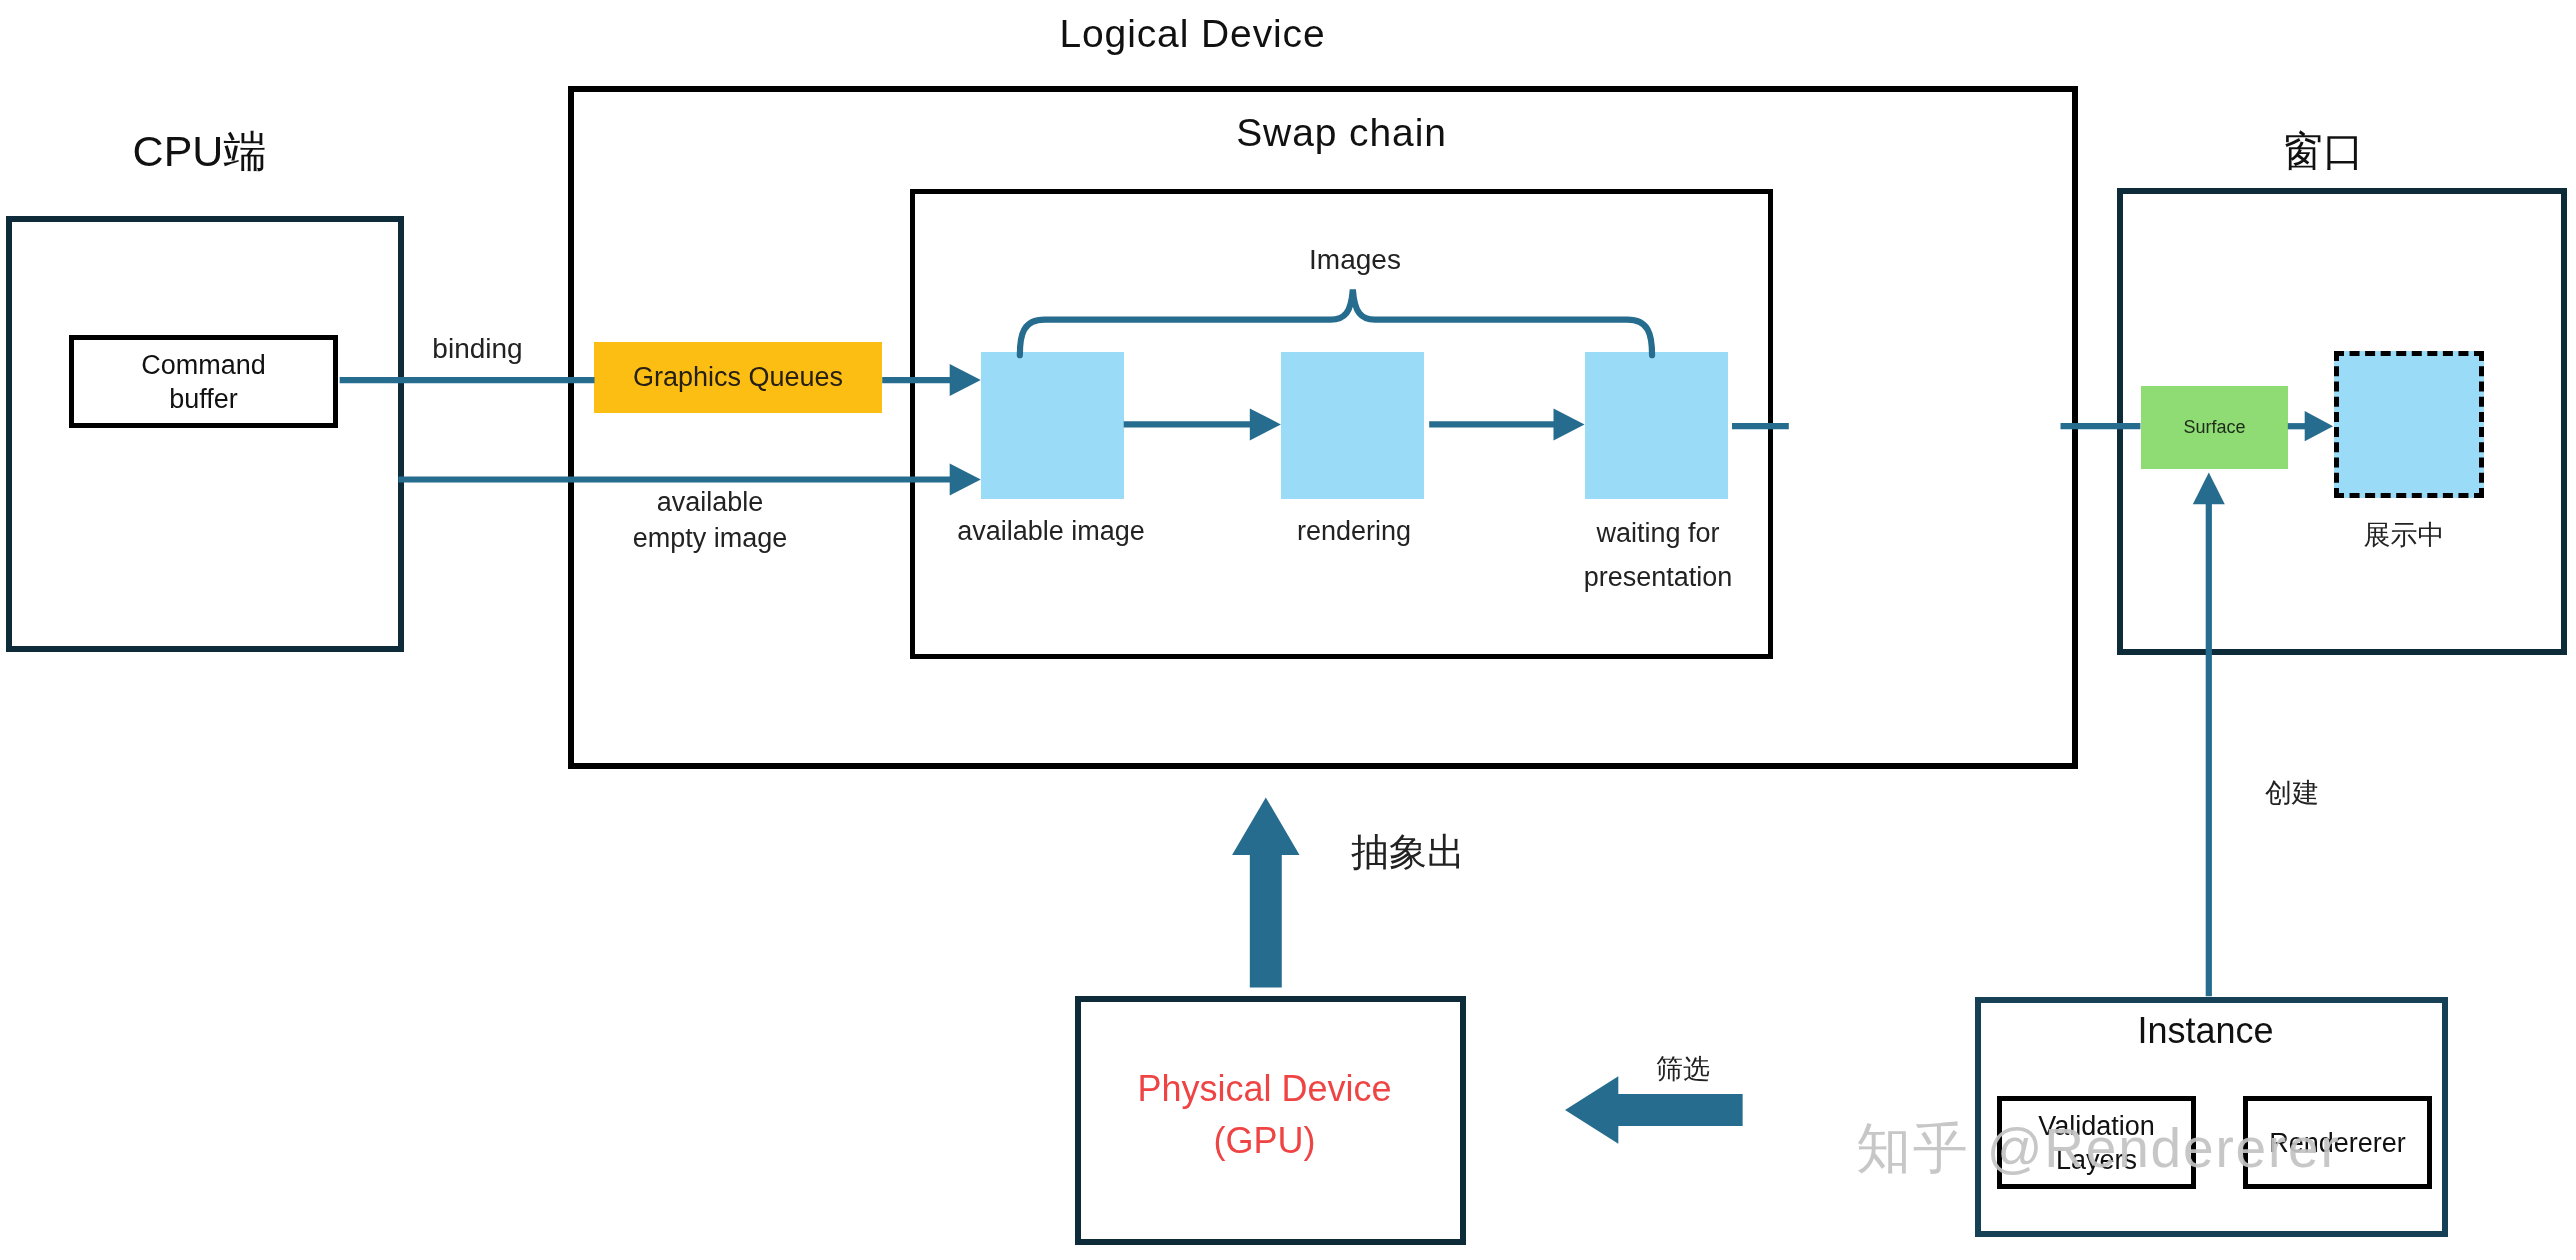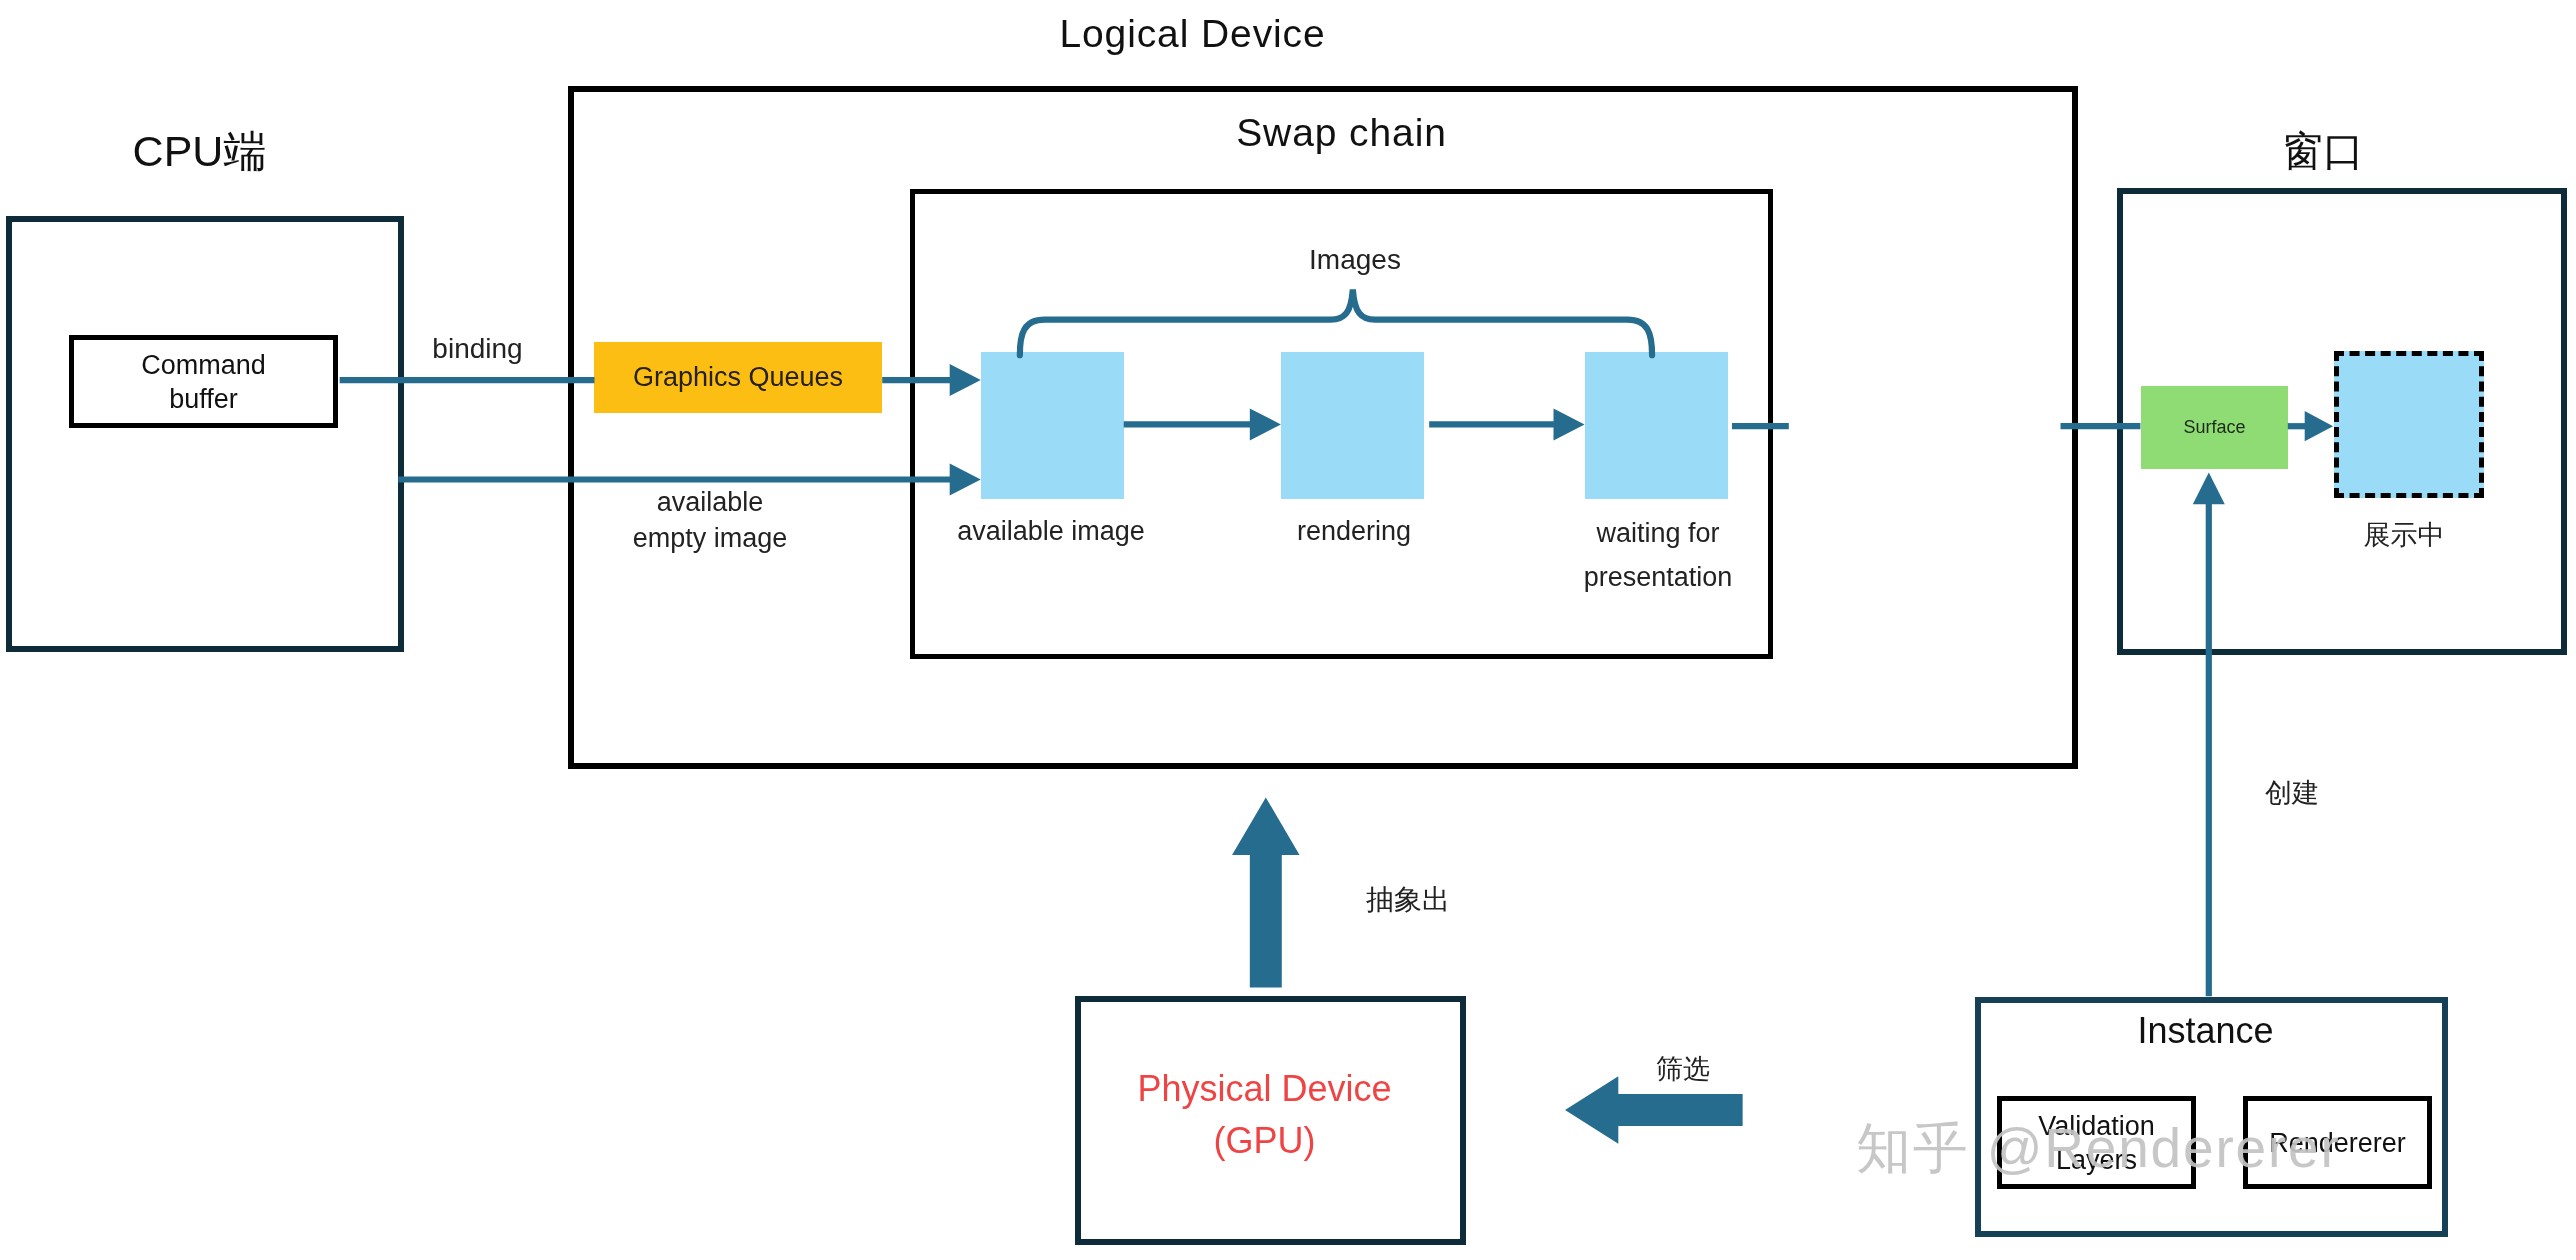--- a/index.html
+++ b/index.html
@@ -93,21 +93,21 @@
   </div>
 
   <div class="abs ctr node-green" style="left:2141px;top:386px;width:147px;height:83px;">Surface</div>
 
   <div class="abs node-dashed" style="left:2334px;top:351px;width:140px;height:137px;"></div>
 
   <div class="abs ctr lbl" style="left:2315px;top:515px;width:178px;height:39px;">展示中</div>
 
   <div class="abs ctr lbl" style="left:2221px;top:773px;width:142px;height:39px;">创建</div>
 
-  <div class="abs ctr lbl" style="left:1319px;top:880px;width:178px;height:39px;font-size:28px;">抽象出</div>
+  <div class="abs ctr lbl" style="left:1319px;top:832px;width:178px;height:39px;font-size:38px;">抽象出</div>
 
   <div class="abs ctr lbl" style="left:1621px;top:1033px;width:124px;height:39px;margin-top:16px;">筛选</div>
 
   <div class="abs ctr" style="left:1081px;top:1002px;width:367px;height:225px;font-size:36px;line-height:52px;color:#ef4444;">
     <div>
       <div>Physical Device</div>
       <div>(GPU)</div>
     </div>
   </div>
 

